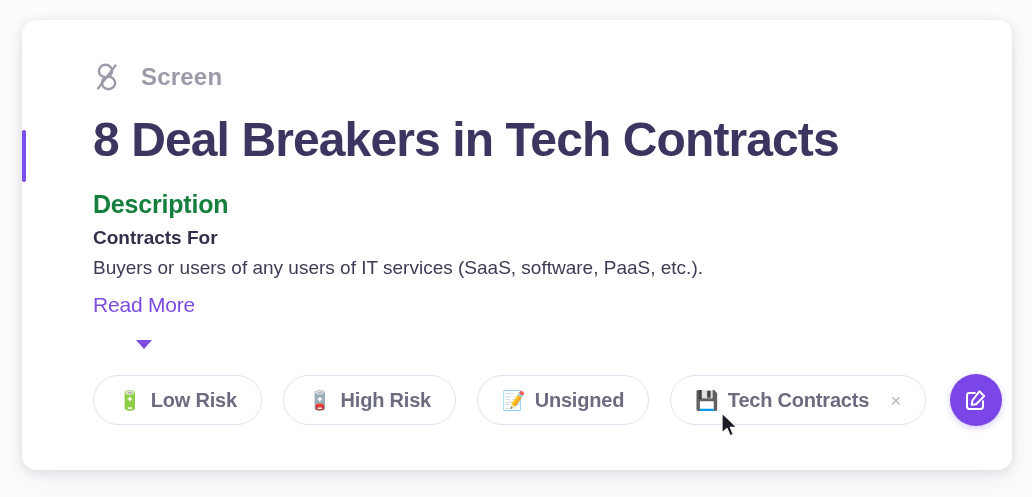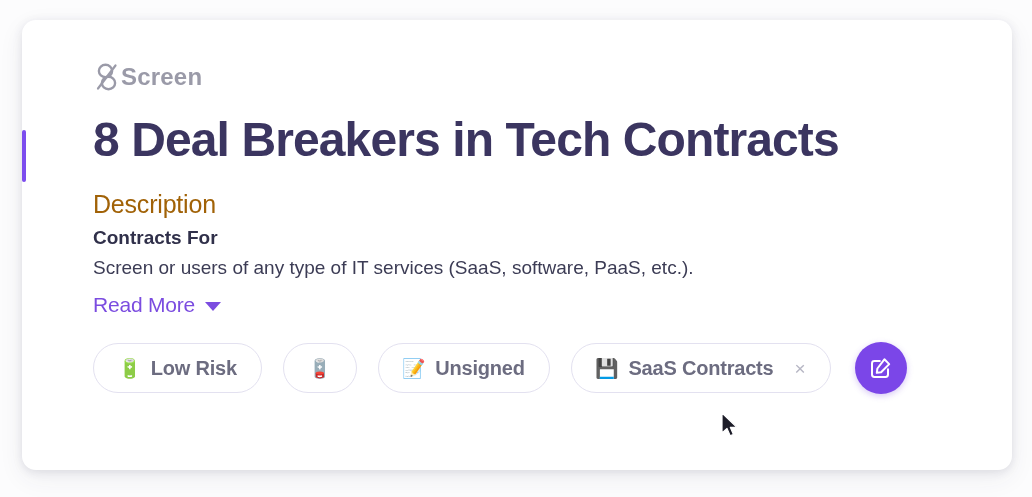--- a/index.html
+++ b/index.html
@@ -46,21 +46,21 @@
     position: absolute;
     left: 71px;
     top: 0px;
     right: 24px;
   }
 
   
   .eyebrow {
     display: flex;
     align-items: center;
-    gap: 0;
+    gap: 20px;
     margin-top: 40px;
     height: 34px;
   }
   .screen-icon {
     width: 28px;
     height: 30px;
     display: block;
     flex: 0 0 auto;
   }
   .eyebrow-label {
@@ -79,22 +79,22 @@
     color: #3b3560;
     letter-spacing: -0.9px;
     line-height: 1.07;
     white-space: nowrap;
   }
 
   
   .section-label {
     margin-top: 26px;
     font-size: 25px;
-    font-weight: normal;
-    color: #a16207;
+    font-weight: bold;
+    color: #15803d;
     letter-spacing: -0.2px;
     line-height: 1.1;
   }
   .subhead {
     margin-top: 8px;
     font-size: 19px;
     font-weight: bold;
     color: #30304a;
     line-height: 1.2;
   }
@@ -104,23 +104,24 @@
     font-weight: normal;
     color: #3c3c55;
     line-height: 1.3;
   }
 
   
   .read-more {
     margin-top: 13px;
     display: inline-flex;
     align-items: center;
-    gap: 10px;
+    gap: 20px;
     cursor: pointer;
     user-select: none;
+    flex-direction: column;
   }
   .read-more-label {
     font-size: 21px;
     font-weight: normal;
     color: #7b4ce0;
     letter-spacing: -0.2px;
   }
   .chevron-down {
     width: 0;
     height: 0;
@@ -215,46 +216,47 @@
           </g>
         </svg>
       </span>
       <span class="eyebrow-label">Screen</span>
     </div>
 
     <h1 class="title">8 Deal Breakers in Tech Contracts</h1>
 
     <div class="section-label">Description</div>
     <div class="subhead">Contracts For</div>
-    <div class="body-text">Screen or users of any type of IT services (SaaS, software, PaaS, etc.).</div>
+    <div class="body-text">Buyers or users of any users of IT services (SaaS, software, PaaS, etc.).</div>
 
     <div class="read-more">
       <span class="read-more-label">Read More</span>
       <span class="chevron-down"></span>
     </div>
 
     <div class="tag-row">
 
       <div class="pill">
         <span class="pill-emoji">🔋</span>
         <span class="pill-label">Low Risk</span>
       </div>
 
       <div class="pill">
         <span class="pill-emoji">🪫</span>
+        <span class="pill-label">High Risk</span>
       </div>
 
       <div class="pill">
         <span class="pill-emoji">📝</span>
         <span class="pill-label">Unsigned</span>
       </div>
 
       <div class="pill">
         <span class="pill-emoji">💾</span>
-        <span class="pill-label">SaaS Contracts</span>
+        <span class="pill-label">Tech Contracts</span>
         <span class="pill-close">×</span>
       </div>
 
       <div class="edit-fab">
         <span>
           <svg width="26" height="26" viewBox="0 0 26 26" xmlns="http://www.w3.org/2000/svg">
             <path d="M20 14.2 V19.6 A2.4 2.4 0 0 1 17.6 22 H6.4 A2.4 2.4 0 0 1 4 19.6 V8.4 A2.4 2.4 0 0 1 6.4 6 H11.8" fill="none" stroke="#ffffff" stroke-width="2" stroke-linecap="round" stroke-linejoin="round"></path>
             <path d="M16.4 4.3 L21.2 9.1 L13.1 17.2 L8.8 17.8 L9.4 13.5 Z" fill="none" stroke="#ffffff" stroke-width="2" stroke-linecap="round" stroke-linejoin="round"></path>
           </svg>
         </span>

